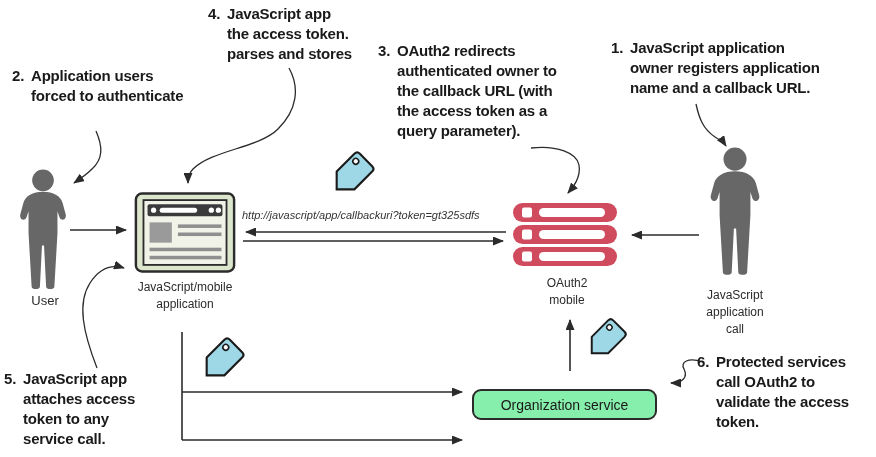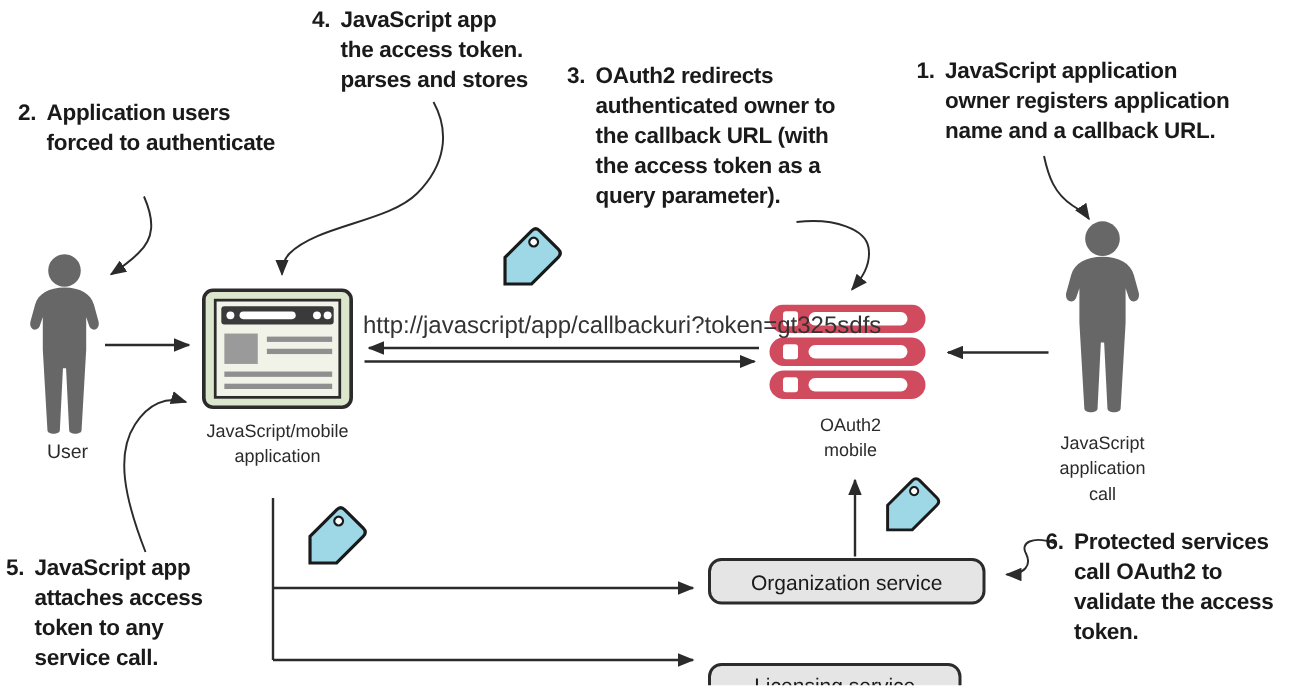--- a/index.html
+++ b/index.html
@@ -13,26 +13,26 @@
   .ann{
     position:absolute;display:flex;font-weight:bold;font-size:15px;
     line-height:20px;color:#1a1a1a;letter-spacing:-0.2px;
   }
   .ann .num{flex:0 0 19px;}
   .ann .ln{display:block;white-space:nowrap;}
   .nodelabel{
     position:absolute;text-align:center;font-size:12px;line-height:17px;color:#2b2b2b;
   }
   .url{
-    position:absolute;font-size:16px;color:#333333;white-space:nowrap;
+    position:absolute;font-size:11px;color:#333333;white-space:nowrap;font-style:italic;
   }
   .svcbox{
-    position:absolute;background:#e5e5e5;border:2px solid #2b2b2b;border-radius:9px;
+    position:absolute;background:#86efac;border:2px solid #2b2b2b;border-radius:9px;
     display:flex;align-items:center;justify-content:center;
-    font-size:14px;color:#1a1a1a;box-sizing:border-box;
+    font-size:14px;color:#1a1a1a;box-sizing:border-box;margin-top:17px;
   }
 </style>
 </head>
 <body>
 
 <div class="canvas">
 
   <svg class="overlay" width="876" height="457" viewBox="0 0 876 457">
     <defs>
       <marker id="ah" markerWidth="11" markerHeight="9" refX="10" refY="4.5" orient="auto" markerUnits="userSpaceOnUse">

